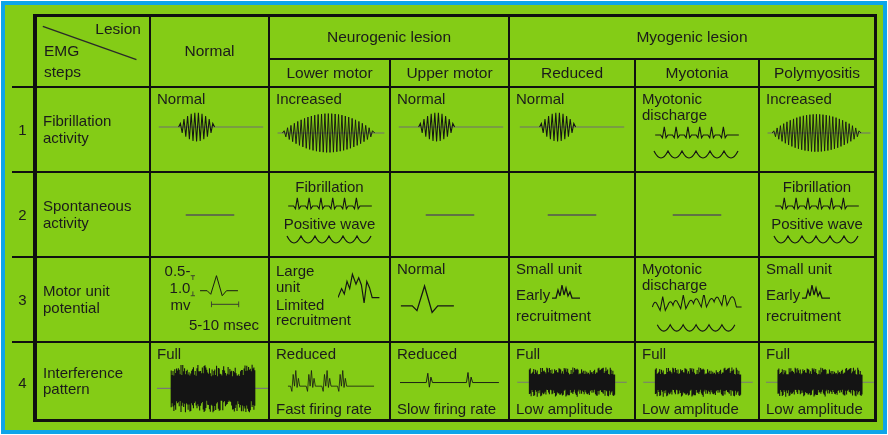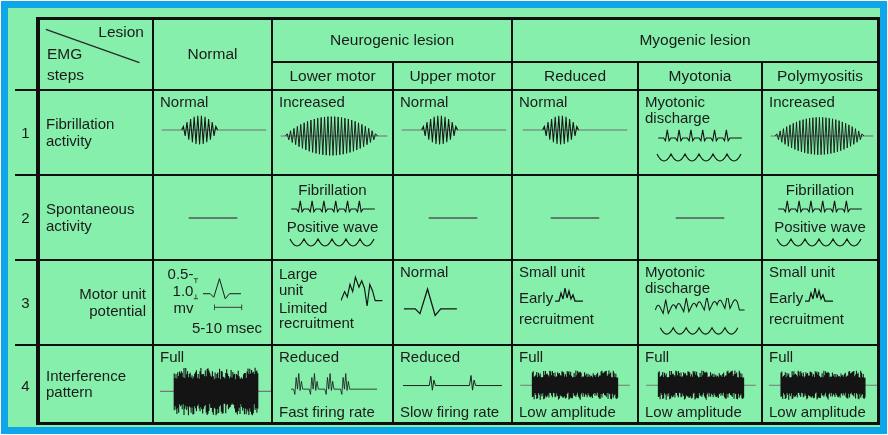--- a/index.html
+++ b/index.html
@@ -1,18 +1,18 @@
 <!DOCTYPE html>
 <html><head>
 <meta charset="utf-8">
 <style>
   html,body{margin:0;padding:0;background:#fff;}
   .page{width:888px;height:435px;position:relative;background:#ffffff;
         font-family:"Liberation Sans",sans-serif;color:#1b1b1b;overflow:hidden;}
-  .frame{position:absolute;inset:1px;border:7px solid #0ea5e9;background:#86efac;
+  .frame{position:absolute;inset:1px;border:4px solid #0ea5e9;background:#84cc16;
          padding:9px 6px 0 7px;box-sizing:border-box;}
   .tbl{display:grid;
        grid-template-columns:22px 116px 119px 121px 119px 126px 124px 118px;
        grid-template-rows:45px 28px 85px 85px 85px 80px;}
   .cell{position:relative;border:1.5px solid #101010;padding:3px 6px;
         display:flex;flex-direction:column;box-sizing:border-box;overflow:hidden;
         font-size:15px;line-height:1.08;}
   .hc{align-items:center;justify-content:center;text-align:center;font-size:15.5px;}
   .num{display:flex;align-items:center;justify-content:center;border:0 solid #101010;
        border-right-width:1.5px;font-size:15px;box-sizing:border-box;}
@@ -145,21 +145,21 @@
     <svg class="wv" width="92" height="20" viewBox="0 0 92 22">
             <path d="M0 11 h6 l2 3 2 -12 2 12 2 -3 h5 l2 3 2 -12 2 12 2 -3 h5 l2 3 2 -12 2 12 2 -3 h5 l2 3 2 -12 2 12 2 -3 h5 l2 3 2 -12 2 12 2 -3 h5 l2 3 2 -12 2 12 2 -3 H92" fill="none" stroke="#141414" stroke-width="1.2" stroke-linejoin="miter"></path>
           </svg>
     <div class="lbl">Positive wave</div>
     <svg class="wv" width="92" height="18" viewBox="0 0 92 18">
             <path d="M3 4 q7 14 14 0 q7 14 14 0 q7 14 14 0 q7 14 14 0 q7 14 14 0 q7 14 14 0" fill="none" stroke="#141414" stroke-width="1.2" stroke-linejoin="miter"></path>
           </svg>
   </div>
 
   <div class="num tick-t tick-b" style="grid-area:5/1;">3</div>
-  <div class="cell el" style="grid-area:5/2;justify-content:center;text-align:right;">Motor unit potential</div>
+  <div class="cell el" style="grid-area:5/2;justify-content:center;">Motor unit potential</div>
   <div class="cell" style="grid-area:5/3;padding-top:5px;">
     <div class="mrow">
       <div class="amp">
         <div>0.5-1.0</div>
         <div>mv</div>
       </div>
       <svg class="wv" width="100" height="54" viewBox="0 0 100 54">
               <line x1="1" y1="7" x2="7" y2="7" stroke="#333" stroke-width="1.2"></line>
               <line x1="4" y1="7" x2="4" y2="13" stroke="#333" stroke-width="1.2"></line>
               <line x1="4" y1="29" x2="4" y2="35" stroke="#333" stroke-width="1.2"></line>

